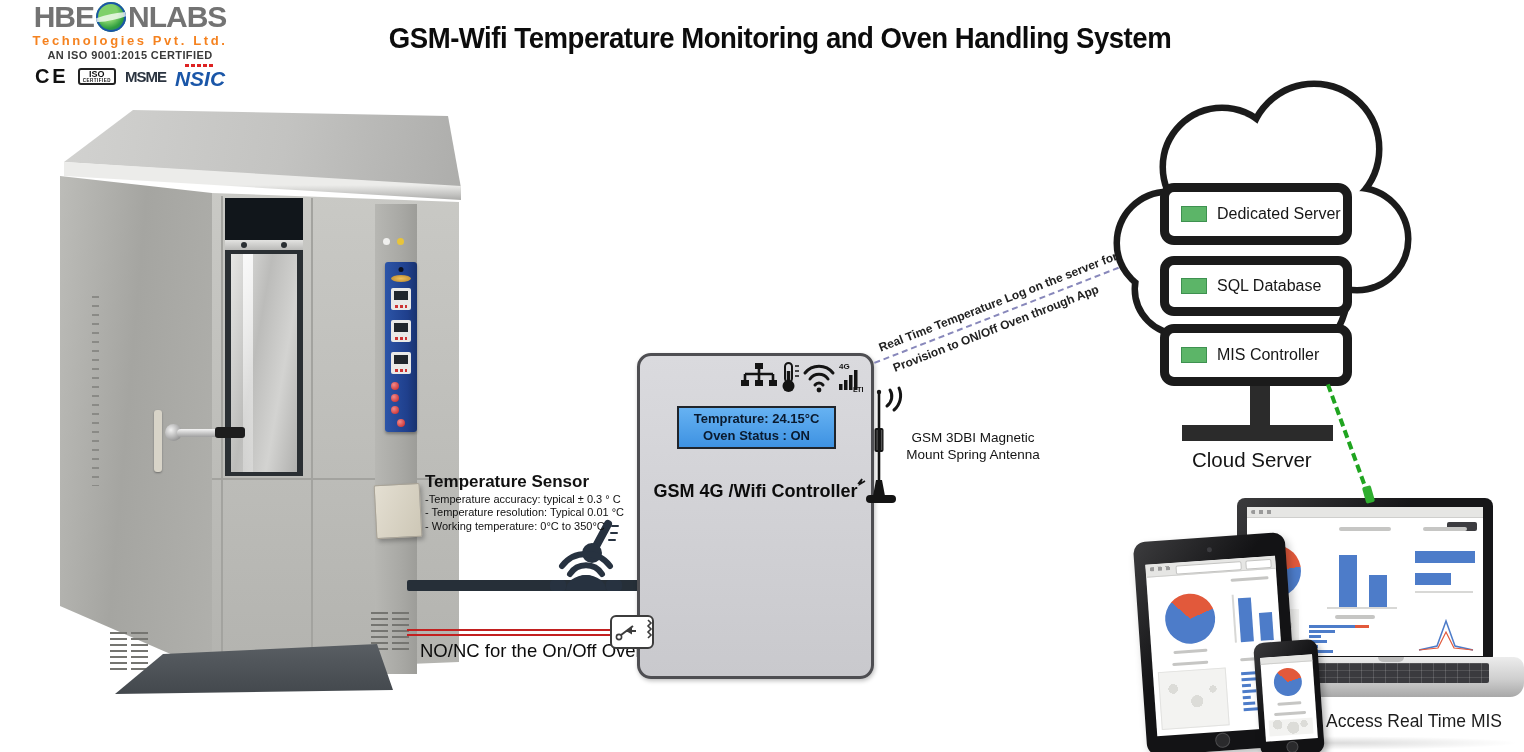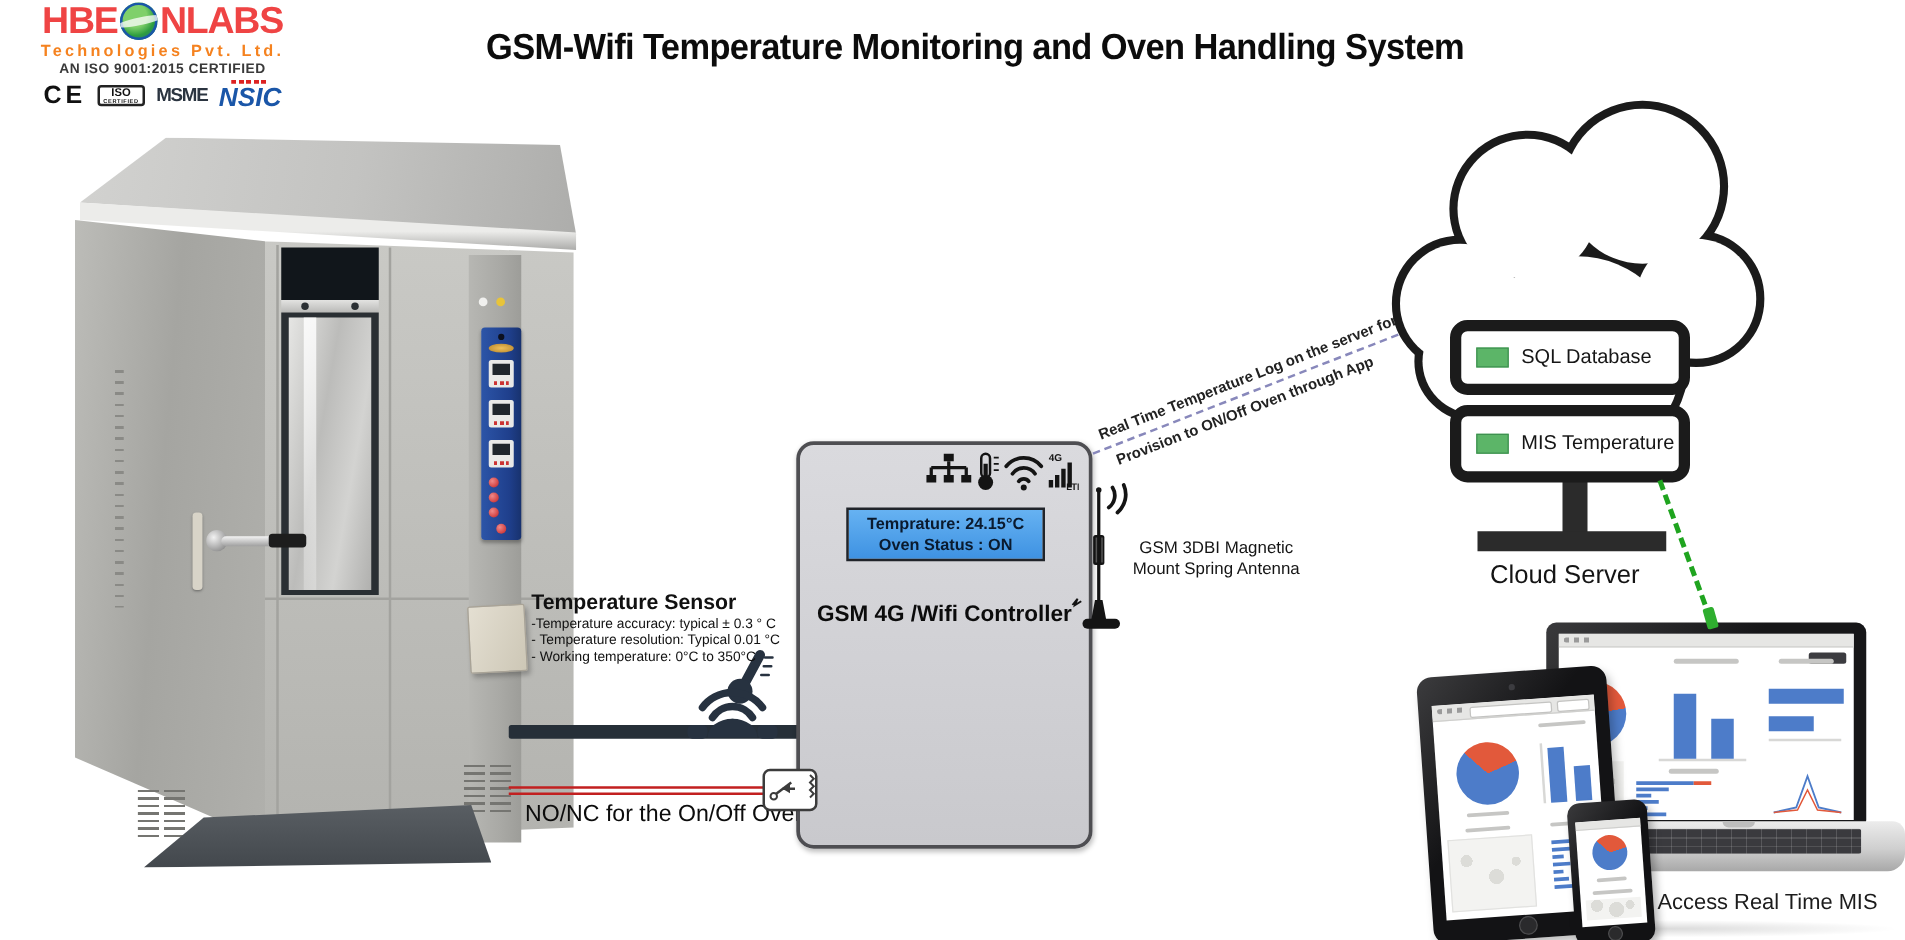--- a/index.html
+++ b/index.html
@@ -3,21 +3,21 @@
 <meta charset="utf-8">
 <style>
   html,body{margin:0;padding:0;background:#fff;}
   #stage{position:relative;width:1524px;height:752px;background:#ffffff;overflow:hidden;
          font-family:"Liberation Sans",sans-serif;color:#1a1a1a;}
   .abs{position:absolute;}
 
   
   #logo{left:8px;top:2px;width:244px;}
   .logo-row1{display:flex;align-items:center;justify-content:center;gap:2px;}
-  .logo-brand{font-size:30px;font-weight:800;color:#ef4444;letter-spacing:-1px;line-height:1;}
+  .logo-brand{font-size:30px;font-weight:800;color:#737373;letter-spacing:-1px;line-height:1;}
   .globe{width:30px;height:30px;border-radius:50%;
          background:radial-gradient(circle at 40% 35%, #7fd06a 0 35%, #2f9e3f 60%, #1a56a8 100%);
          box-shadow:inset 0 0 0 2px #1a56a8;position:relative;overflow:hidden;}
   .globe:before{content:"";position:absolute;left:-4px;top:12px;width:40px;height:6px;background:rgba(255,255,255,.75);
          border-radius:50%;transform:rotate(-12deg);}
   .logo-tagline{margin-top:1px;text-align:center;font-size:13px;font-weight:700;color:#f5821f;letter-spacing:2.6px;}
   .logo-cert{margin-top:1px;text-align:center;font-size:11px;font-weight:700;color:#3a3a3a;letter-spacing:.4px;}
   .logo-badges{margin-top:3px;display:flex;align-items:center;justify-content:center;gap:9px;}
   .badge-ce{font-size:20px;font-weight:700;letter-spacing:3px;color:#111;}
   .badge-iso{border:2px solid #222;border-radius:3px;padding:0 3px;text-align:center;line-height:1;background:#fff;}
@@ -357,27 +357,31 @@
         <circle cx="58" cy="168" r="48"></circle>
         <circle cx="112" cy="92" r="56"></circle>
         <circle cx="204" cy="74" r="62"></circle>
         <circle cx="247" cy="164" r="48"></circle>
         <circle cx="152" cy="213" r="83"></circle>
         <circle cx="70" cy="214" r="42"></circle>
       </g>
       <rect x="140" y="300" width="20" height="52" fill="#2b2b2b"></rect>
       <rect x="72" y="350" width="151" height="16" fill="#2b2b2b"></rect>
     </svg>
+    <div class="cloud-box" style="top:108px;height:62px;">
+      <span class="chip"></span>
+      <span class="lbl">Dedicated Server</span>
+    </div>
     <div class="cloud-box" style="top:181px;height:60px;">
       <span class="chip"></span>
       <span class="lbl">SQL Database</span>
     </div>
     <div class="cloud-box" style="top:249px;height:62px;">
       <span class="chip"></span>
-      <span class="lbl">MIS Temperature</span>
+      <span class="lbl">MIS Controller</span>
     </div>
   </div>
   <div class="abs" id="cloud-caption">Cloud Server</div>
 
   <div class="abs" id="green-line"></div>
 
   <div class="abs" id="dev-shadow"></div>
 
   <div class="abs" id="laptop-lid">
     <div id="laptop-screen">

